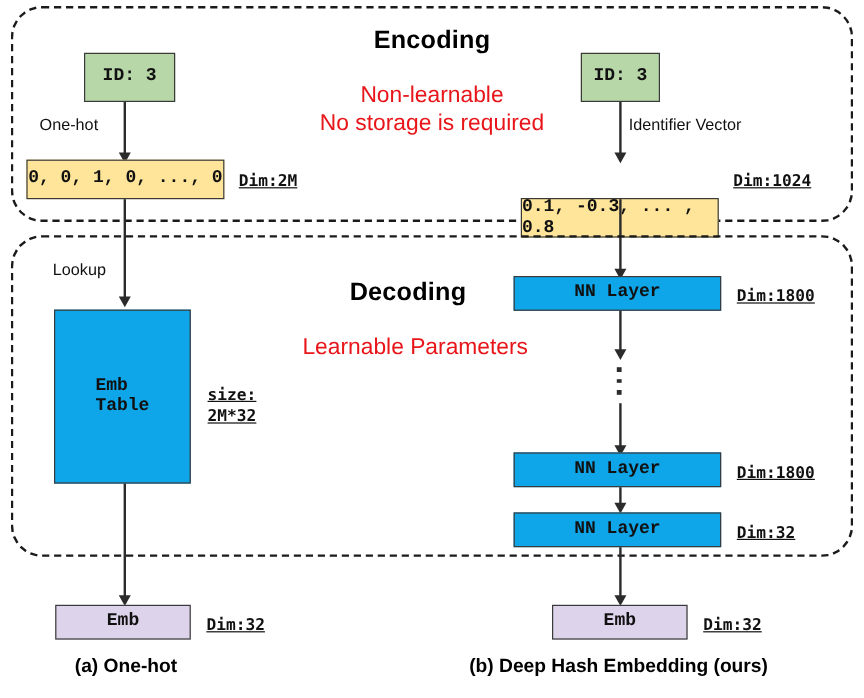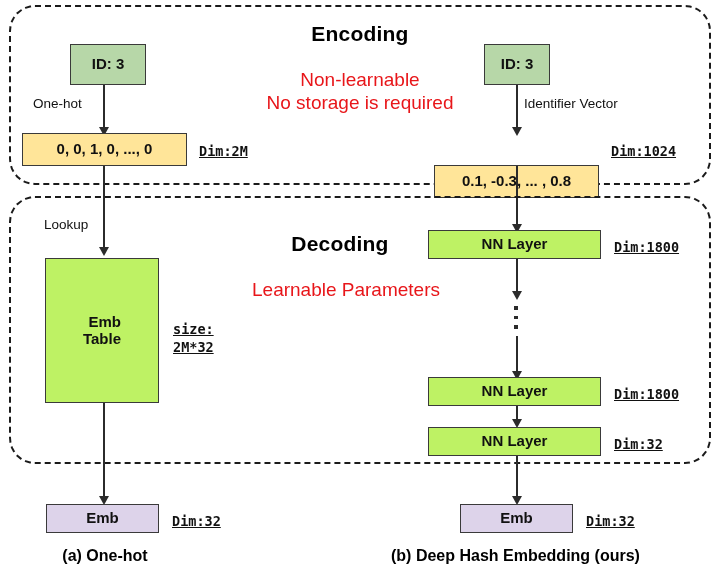--- a/index.html
+++ b/index.html
@@ -41,28 +41,29 @@
     line-height: 1.22;
     white-space: pre-line;
   }
 
   
   .node {
     border: 1.6px solid #3a3a3a;
     display: flex;
     align-items: center;
     justify-content: center;
-    text-align: right;
+    text-align: left;
     font-weight: bold;
     color: #111;
     line-height: 1.12;
+    font-family: Liberation Mono, monospace;
   }
   .node.green  { background: #b7d7a8; }
   .node.yellow { background: #ffe599; }
-  .node.blue   { background: #bef264; }
+  .node.blue   { background: #0ea5e9; }
   .node.purple { background: #ddd3ea; }
 
   
   .mono-label {
     font-family: "DejaVu Sans Mono", "Liberation Mono", monospace;
     font-size: 13.5px;
     font-weight: bold;
     color: #111;
     white-space: pre-line;
     line-height: 1.35;

